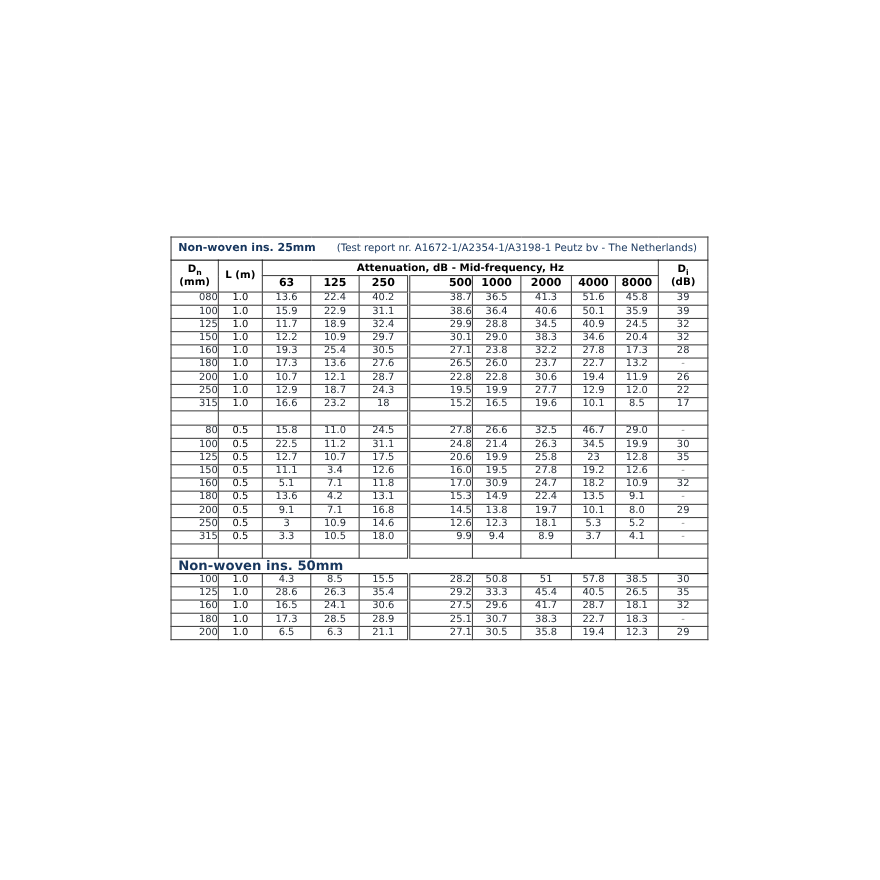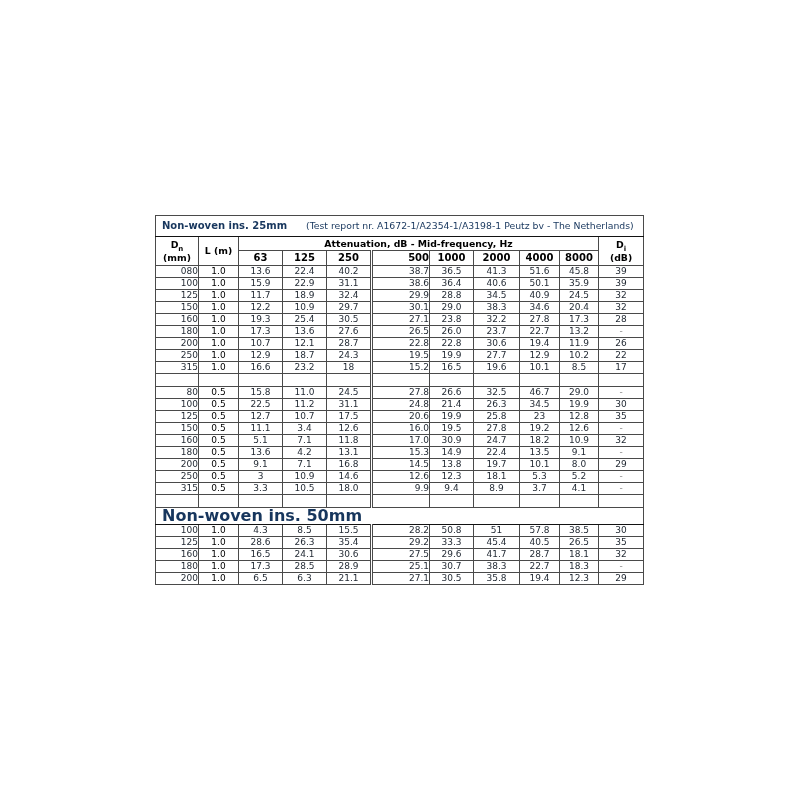--- a/index.html
+++ b/index.html
@@ -69,21 +69,21 @@
   
   tr.r-spacer { height: 13px; }
   tr.r-sec { height: 13px; }
   tr.r-sec td {
     text-align: left;
     border-top: 1px solid #121212;
     border-bottom: 1px solid #121212;
   }
   tr.r-sec .sec-label {
     font-weight: bold;
-    font-size: 16px;
+    font-size: 12px;
     color: #17365d;
     padding-left: 6px;
     text-align: center;
   }
 </style>
 </head>
 <body>
 
 <div class="table-wrap">
   <table class="data-table">
@@ -227,21 +227,21 @@
         <tr>
           <td class="dn-cell">250</td>
           <td class="l-cell">1.0</td>
           <td class="num-cell">12.9</td>
           <td class="num-cell">18.7</td>
           <td class="num-cell">24.3</td>
           <td class="num-cell dbl-left">19.5</td>
           <td class="num-cell">19.9</td>
           <td class="num-cell">27.7</td>
           <td class="num-cell">12.9</td>
-          <td class="num-cell">10.2</td>
+          <td class="num-cell">12.0</td>
           <td class="di-cell">22</td>
         </tr>
         <tr>
           <td class="dn-cell">315</td>
           <td class="l-cell">1.0</td>
           <td class="num-cell">16.6</td>
           <td class="num-cell">23.2</td>
           <td class="num-cell">18</td>
           <td class="num-cell dbl-left">15.2</td>
           <td class="num-cell">16.5</td>

